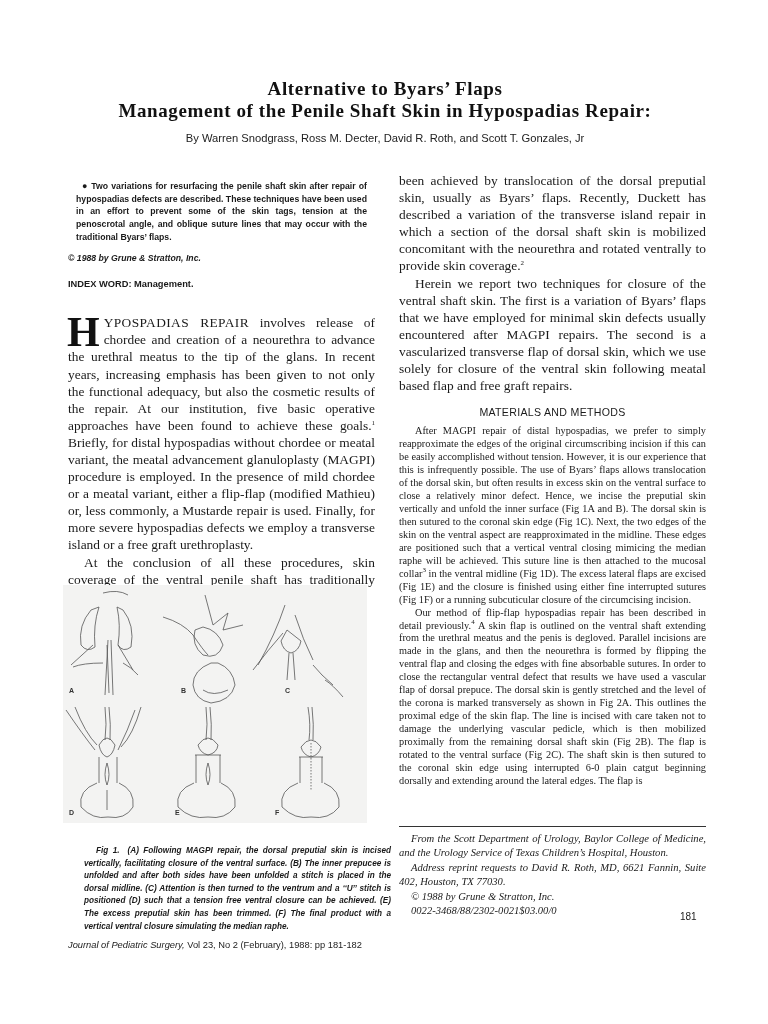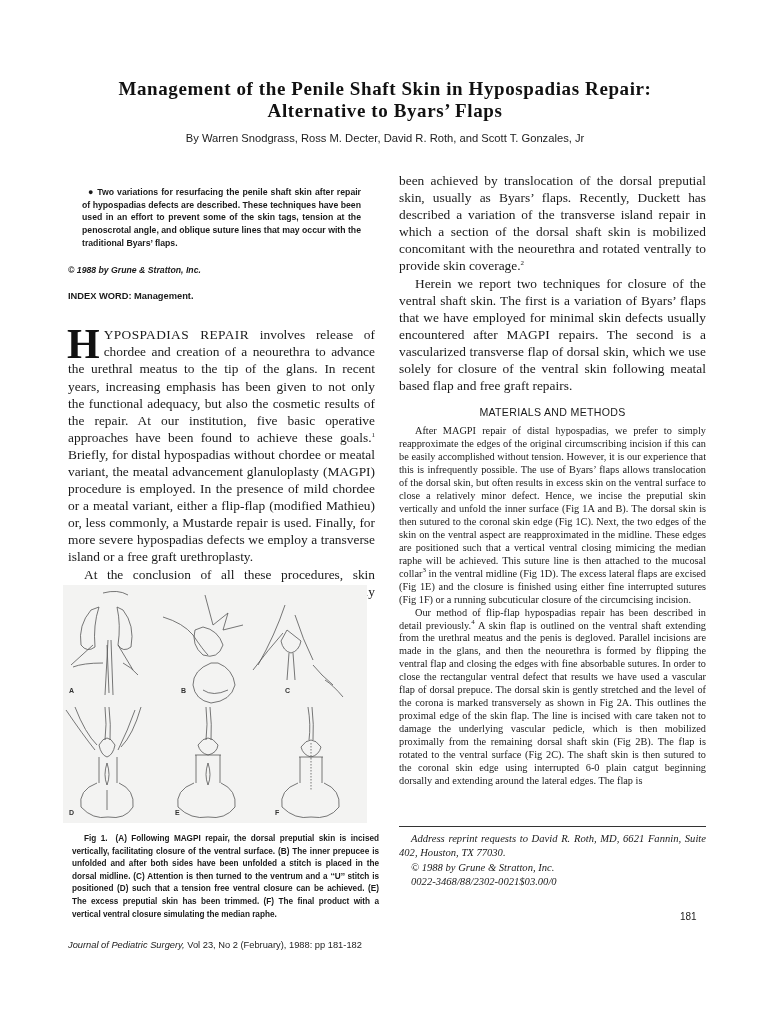--- a/index.html
+++ b/index.html
@@ -14,21 +14,21 @@
       position: absolute; left: 60px; top: 131px; width: 650px; text-align: center;
       font-family: "Liberation Sans", sans-serif; font-size: 11.2px; line-height: 15px; color: #222;
     }
     .authors .loc { font-style: italic; display: block; }
 
     .col-left { position: absolute; left: 68px; top: 172px; width: 307px; }
     .col-right { position: absolute; left: 399px; top: 172px; width: 307px; }
 
     .abstract {
       font-family: "Liberation Sans", sans-serif; font-weight: bold; font-size: 8.7px;
-      line-height: 12.7px; text-align: justify; color: #1a1a1a; margin: 14px;
+      line-height: 12.7px; text-align: justify; color: #1a1a1a; margin: 8px;
     }
     .abstract .bullet { font-size: 9px; margin-left: 6px; }
     .copy1 { font-family: "Liberation Sans", sans-serif; font-weight: bold; font-style: italic;
       font-size: 8.7px; line-height: 12.7px; margin: 0; color: #1a1a1a; }
     .indexword { font-family: "Liberation Sans", sans-serif; font-weight: bold; font-size: 9.3px;
       line-height: 12px; margin: 14px 0 0 0; color: #1a1a1a; }
 
     .body-serif {
       font-family: "Liberation Serif", serif; font-size: 13.4px; line-height: 17.1px;
       text-align: justify; color: #1a1a1a; margin: 0;
@@ -52,21 +52,21 @@
 
     .figure {
       position: absolute; left: 63px; top: 585px; width: 304px; height: 238px;
       background: #f3f3f2;
     }
     .figure svg { width: 100%; height: 100%; display: block; }
 
     .fig-caption {
       position: absolute; left: 68px; top: 829px; width: 307px;
       font-family: "Liberation Sans", sans-serif; font-weight: bold; font-size: 8.2px;
-      line-height: 12.6px; text-align: justify; color: #1a1a1a; margin: 4px;
+      line-height: 12.6px; text-align: justify; color: #1a1a1a; margin: 16px; font-style: italic;
     }
     .fig-caption .lbl { margin-left: 12px; margin-right: 8px; }
 
     .rule { position: absolute; left: 399px; top: 826px; width: 307px; height: 1px; background: #333; }
     .footnote {
       position: absolute; left: 399px; top: 832px; width: 307px;
       font-family: "Liberation Serif", serif; font-style: italic; font-size: 10.6px;
       line-height: 14.4px; text-align: justify; color: #1a1a1a;
     }
     .footnote p { margin: 0; }
@@ -80,22 +80,22 @@
     .pagenum {
       position: absolute; left: 680px; top: 911px; font-family: "Liberation Sans", sans-serif;
       font-size: 10px; color: #222;
     }
     sup { font-size: 7px; line-height: 0; vertical-align: 5px; }
   </style>
 </head>
 <body>
 
 <div class="title">
+  <div>Alternative to Byars’ Flaps</div>
   <div>Management of the Penile Shaft Skin in Hypospadias Repair:</div>
-  <div>Alternative to Byars’ Flaps</div>
 </div>
 <div class="authors">
   <span>By Warren Snodgrass, Ross M. Decter, David R. Roth, and Scott T. Gonzales, Jr</span>
 </div>
 
 <div class="col-left">
   <p class="abstract"><span class="bullet">●</span> <span>Two variations for resurfacing the penile shaft skin after repair of hypospadias defects are described. These techniques have been used in an effort to prevent some of the skin tags, tension at the penoscrotal angle, and oblique suture lines that may occur with the traditional Byars’ flaps.</span></p>
   <p class="copy1">© 1988 by Grune &amp; Stratton, Inc.</p>
   <p class="indexword">INDEX WORD: Management.</p>
 
@@ -177,19 +177,20 @@
   <p class="body-serif indent">Herein we report two techniques for closure of the ventral shaft skin. The first is a variation of Byars’ flaps that we have employed for minimal skin defects usually encountered after MAGPI repairs. The second is a vascularized transverse flap of dorsal skin, which we use solely for closure of the ventral skin following meatal based flap and free graft repairs.</p>
 
   <div class="section-heading">MATERIALS AND METHODS</div>
 
   <p class="methods indent"><span>After MAGPI repair of distal hypospadias, we prefer to simply reapproximate the edges of the original circumscribing incision if this can be easily accomplished without tension. However, it is our experience that this is infrequently possible. The use of Byars’ flaps allows translocation of the dorsal skin, but often results in excess skin on the ventral surface to close a relatively minor defect. Hence, we incise the preputial skin vertically and unfold the inner surface (Fig 1A and B). The dorsal skin is then sutured to the coronal skin edge (Fig 1C). Next, the two edges of the skin on the ventral aspect are reapproximated in the midline. These edges are positioned such that a vertical ventral closing mimicing the median raphe will be achieved. This suture line is then attached to the mucosal collar</span><sup>3</sup><span> in the ventral midline (Fig 1D). The excess lateral flaps are excised (Fig 1E) and the closure is finished using either fine interrupted sutures (Fig 1F) or a running subcuticular closure of the circumcising incision.</span></p>
   <p class="methods indent"><span>Our method of flip-flap hypospadias repair has been described in detail previously.</span><sup>4</sup><span> A skin flap is outlined on the ventral shaft extending from the urethral meatus and the penis is degloved. Parallel incisions are made in the glans, and then the neourethra is formed by flipping the ventral flap and closing the edges with fine absorbable sutures. In order to close the rectangular ventral defect that results we have used a vascular flap of dorsal prepuce. The dorsal skin is gently stretched and the level of the corona is marked transversely as shown in Fig 2A. This outlines the proximal edge of the skin flap. The line is incised with care taken not to damage the underlying vascular pedicle, which is then mobilized proximally from the remaining dorsal shaft skin (Fig 2B). The flap is rotated to the ventral surface (Fig 2C). The shaft skin is then sutured to the coronal skin edge using interrupted 6-0 plain catgut beginning dorsally and extending around the lateral edges. The flap is</span></p>
 </div>
 
 <div class="rule"></div>
 <div class="footnote">
+  <p class="ind">From the Scott Department of Urology, Baylor College of Medicine, and the Urology Service of Texas Children’s Hospital, Houston.</p>
   <p class="ind">Address reprint requests to David R. Roth, MD, 6621 Fannin, Suite 402, Houston, TX 77030.</p>
   <p class="ind">© 1988 by Grune &amp; Stratton, Inc.</p>
   <p class="ind">0022-3468/88/2302-0021$03.00/0</p>
 </div>
 
 <div class="journal"><span class="jname">Journal of Pediatric Surgery,</span><span> Vol 23, No 2 (February), 1988: pp 181-182</span></div>
 <div class="pagenum">181</div>
 
 </body></html>

